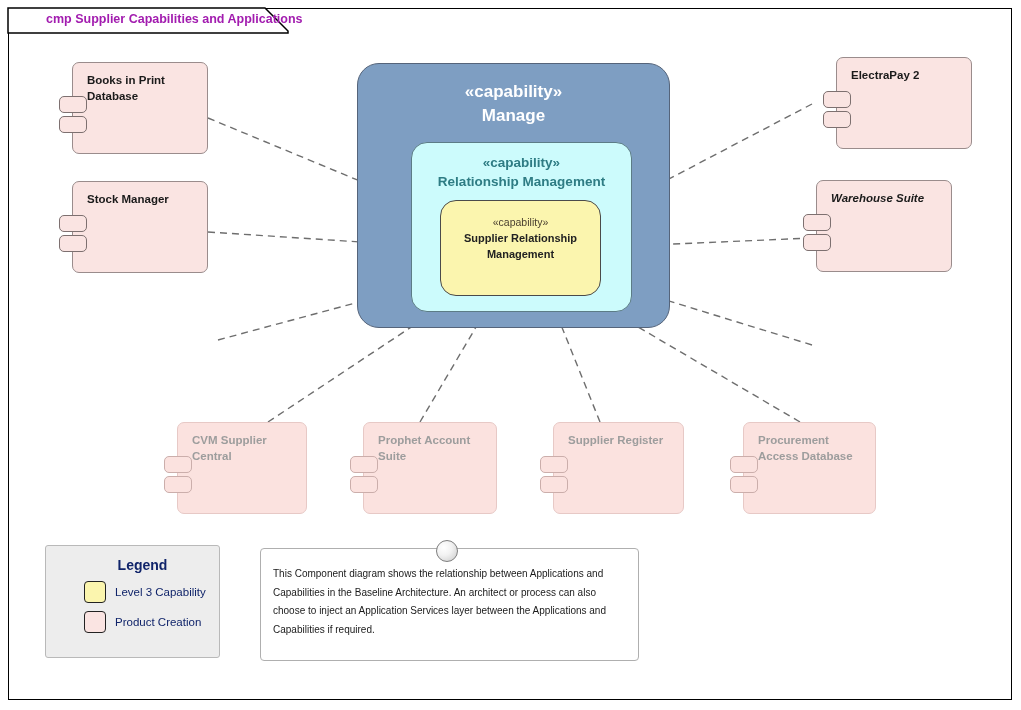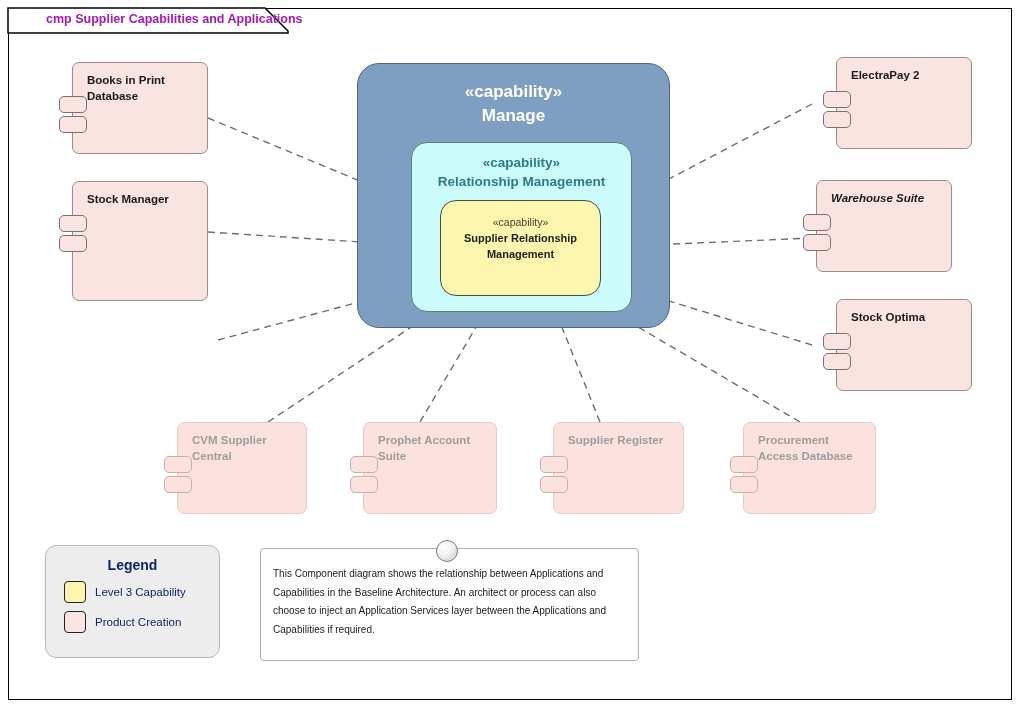--- a/index.html
+++ b/index.html
@@ -166,21 +166,22 @@
   .port.p2 { top: 53px; }
 
   
   .legend-box {
     position: absolute;
     left: 45px; top: 545px;
     width: 175px; height: 113px;
     box-sizing: border-box;
     background: #EDEDED;
     border: 1px solid #B9B9B9;
-    border-radius: 11px;
+    border-radius: 3px;
+    padding-left: 20px;
   }
   .legend-title {
     text-align: center;
     margin-top: 11px;
     font-size: 14px;
     font-weight: bold;
     color: #10246A;
   }
   .legend-row {
     display: flex;
@@ -281,44 +282,39 @@
     <div class="stereo">«capability»</div>
     <div class="cname">Supplier Relationship Management</div>
   </div>
 
   <div class="component" style="left:72px; top:62px; width:136px; height:92px;">
     <div class="port p1"></div>
     <div class="port p2"></div>
     <div class="comp-label">Books in Print Database</div>
   </div>
 
-  <div class="component" style="left:72px; top:181px; width:136px; height:120px;">
+  <div class="component" style="left:72px; top:181px; width:136px; height:92px;">
     <div class="port p1"></div>
     <div class="port p2"></div>
     <div class="comp-label">Stock Manager</div>
   </div>
 
 
   <div class="component" style="left:836px; top:57px; width:136px; height:92px;">
     <div class="port p1"></div>
     <div class="port p2"></div>
     <div class="comp-label">ElectraPay 2</div>
   </div>
 
   <div class="component" style="left:816px; top:180px; width:136px; height:92px;font-style:italic;">
     <div class="port p1"></div>
     <div class="port p2"></div>
     <div class="comp-label">Warehouse Suite</div>
   </div>
 
-  <div class="component" style="left:836px; top:299px; width:136px; height:92px;">
-    <div class="port p1"></div>
-    <div class="port p2"></div>
-    <div class="comp-label">Stock Optima</div>
-  </div>
 
   <div class="component faded" style="left:177px; top:422px; width:130px; height:92px;">
     <div class="port p1"></div>
     <div class="port p2"></div>
     <div class="comp-label">CVM Supplier Central</div>
   </div>
 
   <div class="component faded" style="left:363px; top:422px; width:134px; height:92px;text-decoration:underline;">
     <div class="port p1"></div>
     <div class="port p2"></div>

